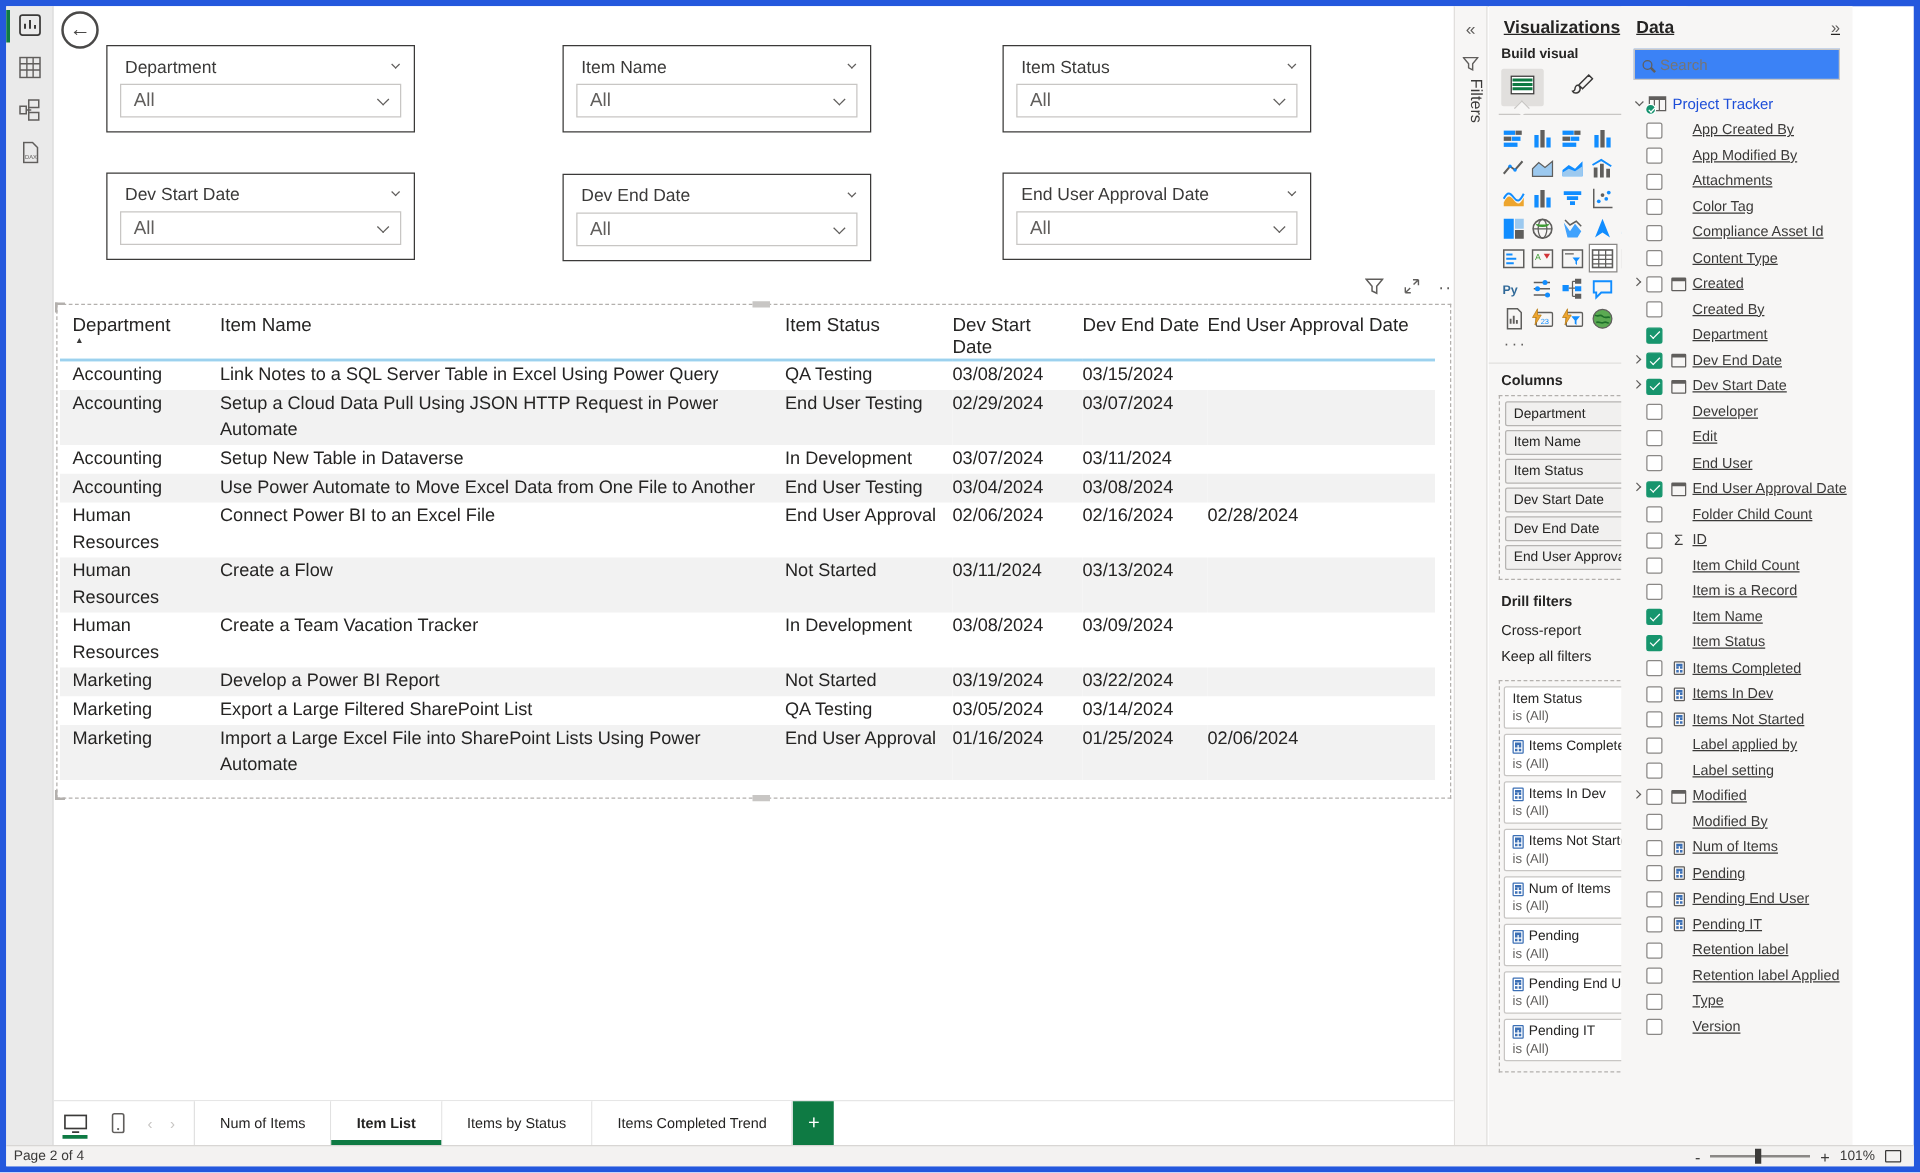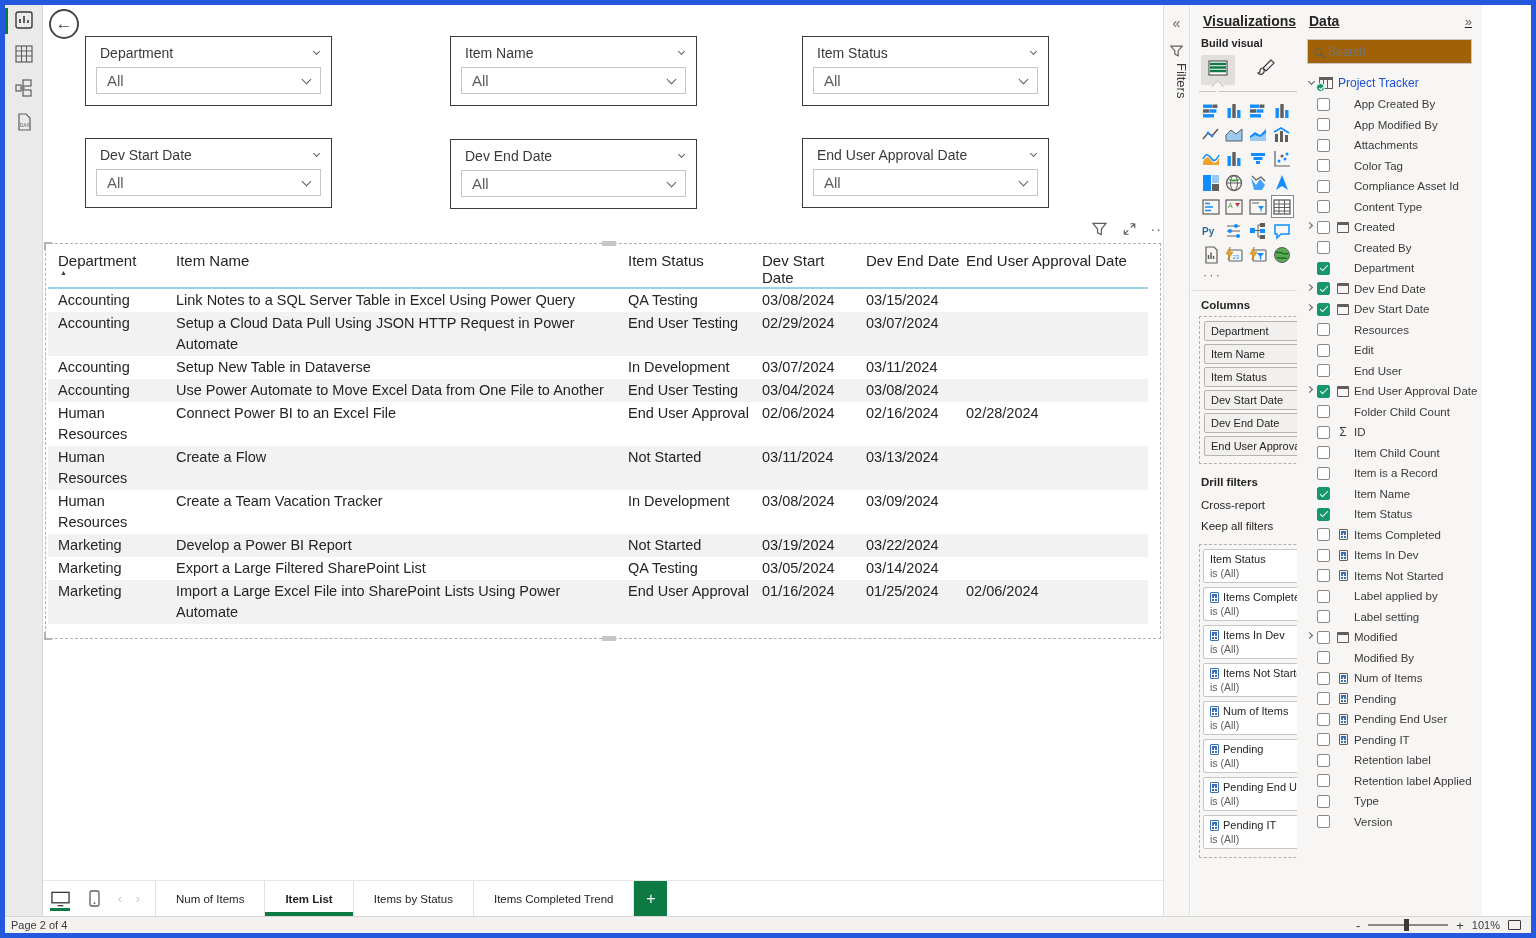--- a/index.html
+++ b/index.html
@@ -87,40 +87,40 @@
   .fcard .x { color:#605e5c; font-size:11px; }
   .fcard .fcond { font-size:10.5px; color:#605e5c; margin-top:2px; }
   .lock { position:relative; width:9px; height:7px; border:1.2px solid #8a8886; border-radius:1px; display:inline-block; margin-top:4px; flex:none; }
   .lock:before { content:''; position:absolute; top:-5px; left:1px; width:4px; height:5px; border:1.2px solid #8a8886; border-bottom:none; border-radius:3px 3px 0 0; }
   .calc { position:relative; width:9px; height:11px; border:1px solid #3b6fb5; border-radius:1px; flex:none; display:inline-block; }
   .calc:before { content:''; position:absolute; left:1px; top:1px; right:1px; height:2px; background:#3b6fb5; }
   .calc:after { content:''; position:absolute; left:1px; bottom:1px; width:2px; height:2px; background:#3b6fb5; box-shadow:3px 0 0 #3b6fb5, 0 -3px 0 #3b6fb5, 3px -3px 0 #3b6fb5; }
 
   
   #data-pane { position:absolute; left:1292px; top:0; width:185px; height:911px; background:#f7f6f5; }
-  #search-box { margin:8px 10px 0 10px; height:25px; background:#a16207; border:1px solid #c8c6c4; display:flex; align-items:center; padding:0 6px; gap:6px; }
+  #search-box { margin:8px 10px 0 10px; height:25px; background:#3b82f6; border:1px solid #c8c6c4; display:flex; align-items:center; padding:0 6px; gap:6px; }
   #search-box input { border:none; outline:none; font-size:12px; color:#252423; width:120px; font-family:"Liberation Sans",sans-serif; background:transparent; }
   .mag { width:8px; height:8px; border:1.5px solid #605e5c; border-radius:50%; position:relative; flex:none; }
   .mag:after { content:''; position:absolute; width:5px; height:1.5px; background:#605e5c; transform:rotate(45deg); right:-4px; bottom:-2px; }
   #tree-root { display:flex; align-items:center; gap:5px; padding:12px 0 2px 12px; font-size:12px; color:#1d4ed8; cursor:pointer; }
   .tblico { position:relative; width:14px; height:12px; border:1px solid #605e5c; border-top:3px solid #605e5c; flex:none; }
   .tblico:before { content:''; position:absolute; left:3px; top:0; width:1px; height:100%; background:#605e5c; box-shadow:4px 0 0 #605e5c; }
   .tblico .bub { position:absolute; left:-4px; bottom:-4px; width:9px; height:9px; border-radius:50%; background:#15926e; border:1px solid #fff; }
   .tblico .bub:after { content:''; display:block; width:4px; height:2px; border-left:1.3px solid #fff; border-bottom:1.3px solid #fff; transform:rotate(-45deg); margin:2px 0 0 1.5px; }
   #field-list { margin-top:2px; }
   .frow2 { display:flex; align-items:center; height:20.5px; padding-left:20px; cursor:pointer; }
   .frow2 .exp { width:12px; margin-left:-14px; margin-right:2px; display:flex; justify-content:center; }
   .cb { width:13px; height:13px; border:1px solid #8a8886; border-radius:2px; background:#fff; flex:none; margin-right:6px; }
   .cb.on { background:#17956d; border-color:#17956d; }
   .cb.on:after { content:''; display:block; width:7px; height:3px; border-left:1.8px solid #fff; border-bottom:1.8px solid #fff; transform:rotate(-45deg); margin:2.5px 0 0 1.5px; }
   .ficon { width:14px; margin-right:4px; display:flex; justify-content:center; flex:none; }
   .ficon.none { width:14px; }
   .dicon { width:12px; height:11px; border:1px solid #605e5c; border-top:3px solid #605e5c; border-radius:1px; }
   .sigma { font-size:12px; color:#3b3a39; line-height:12px; }
-  .flabel { font-size:11.5px; color:#3b3a39; white-space:nowrap; }
+  .flabel { font-size:11.5px; color:#3b3a39; white-space:nowrap;text-decoration:underline; }
 
   
   #page-bar { position:absolute; left:38px; top:875px; width:1120px; height:36px; background:#fff; border-top:1px solid #e6e6e6; display:flex; align-items:stretch; }
   .viewmode { width:34px; display:flex; align-items:center; justify-content:center; position:relative; cursor:pointer; }
   .viewmode.sel:after { content:''; position:absolute; bottom:5px; left:7px; width:20px; height:3px; background:#0e7a43; }
   .navarr { width:18px; display:flex; align-items:center; justify-content:center; color:#c8c6c4; font-size:12px; }
   #ptabs { display:flex; margin-left:8px; border-left:1px solid #e1e1e1; }
   .ptab { padding:0 20px; display:flex; align-items:center; font-size:11.5px; color:#252423; border-right:1px solid #e1e1e1; cursor:pointer; position:relative; background:#fff; }
   .ptab.active { font-weight:700; }
   .ptab.active:after { content:''; position:absolute; left:0; right:0; bottom:0; height:4px; background:#0e7a43; }
@@ -887,21 +887,21 @@
           </span>
           <span class="cb on"></span>
           <span class="ficon">
             <span class="dicon"></span>
           </span>
           <span class="flabel">Dev Start Date</span>
         </div>
         <div class="frow2">
           <span class="cb"></span>
           <span class="ficon none"></span>
-          <span class="flabel">Resources</span>
+          <span class="flabel">Developer</span>
         </div>
         <div class="frow2">
           <span class="cb"></span>
           <span class="ficon none"></span>
           <span class="flabel">Edit</span>
         </div>
         <div class="frow2">
           <span class="cb"></span>
           <span class="ficon none"></span>
           <span class="flabel">End User</span>

